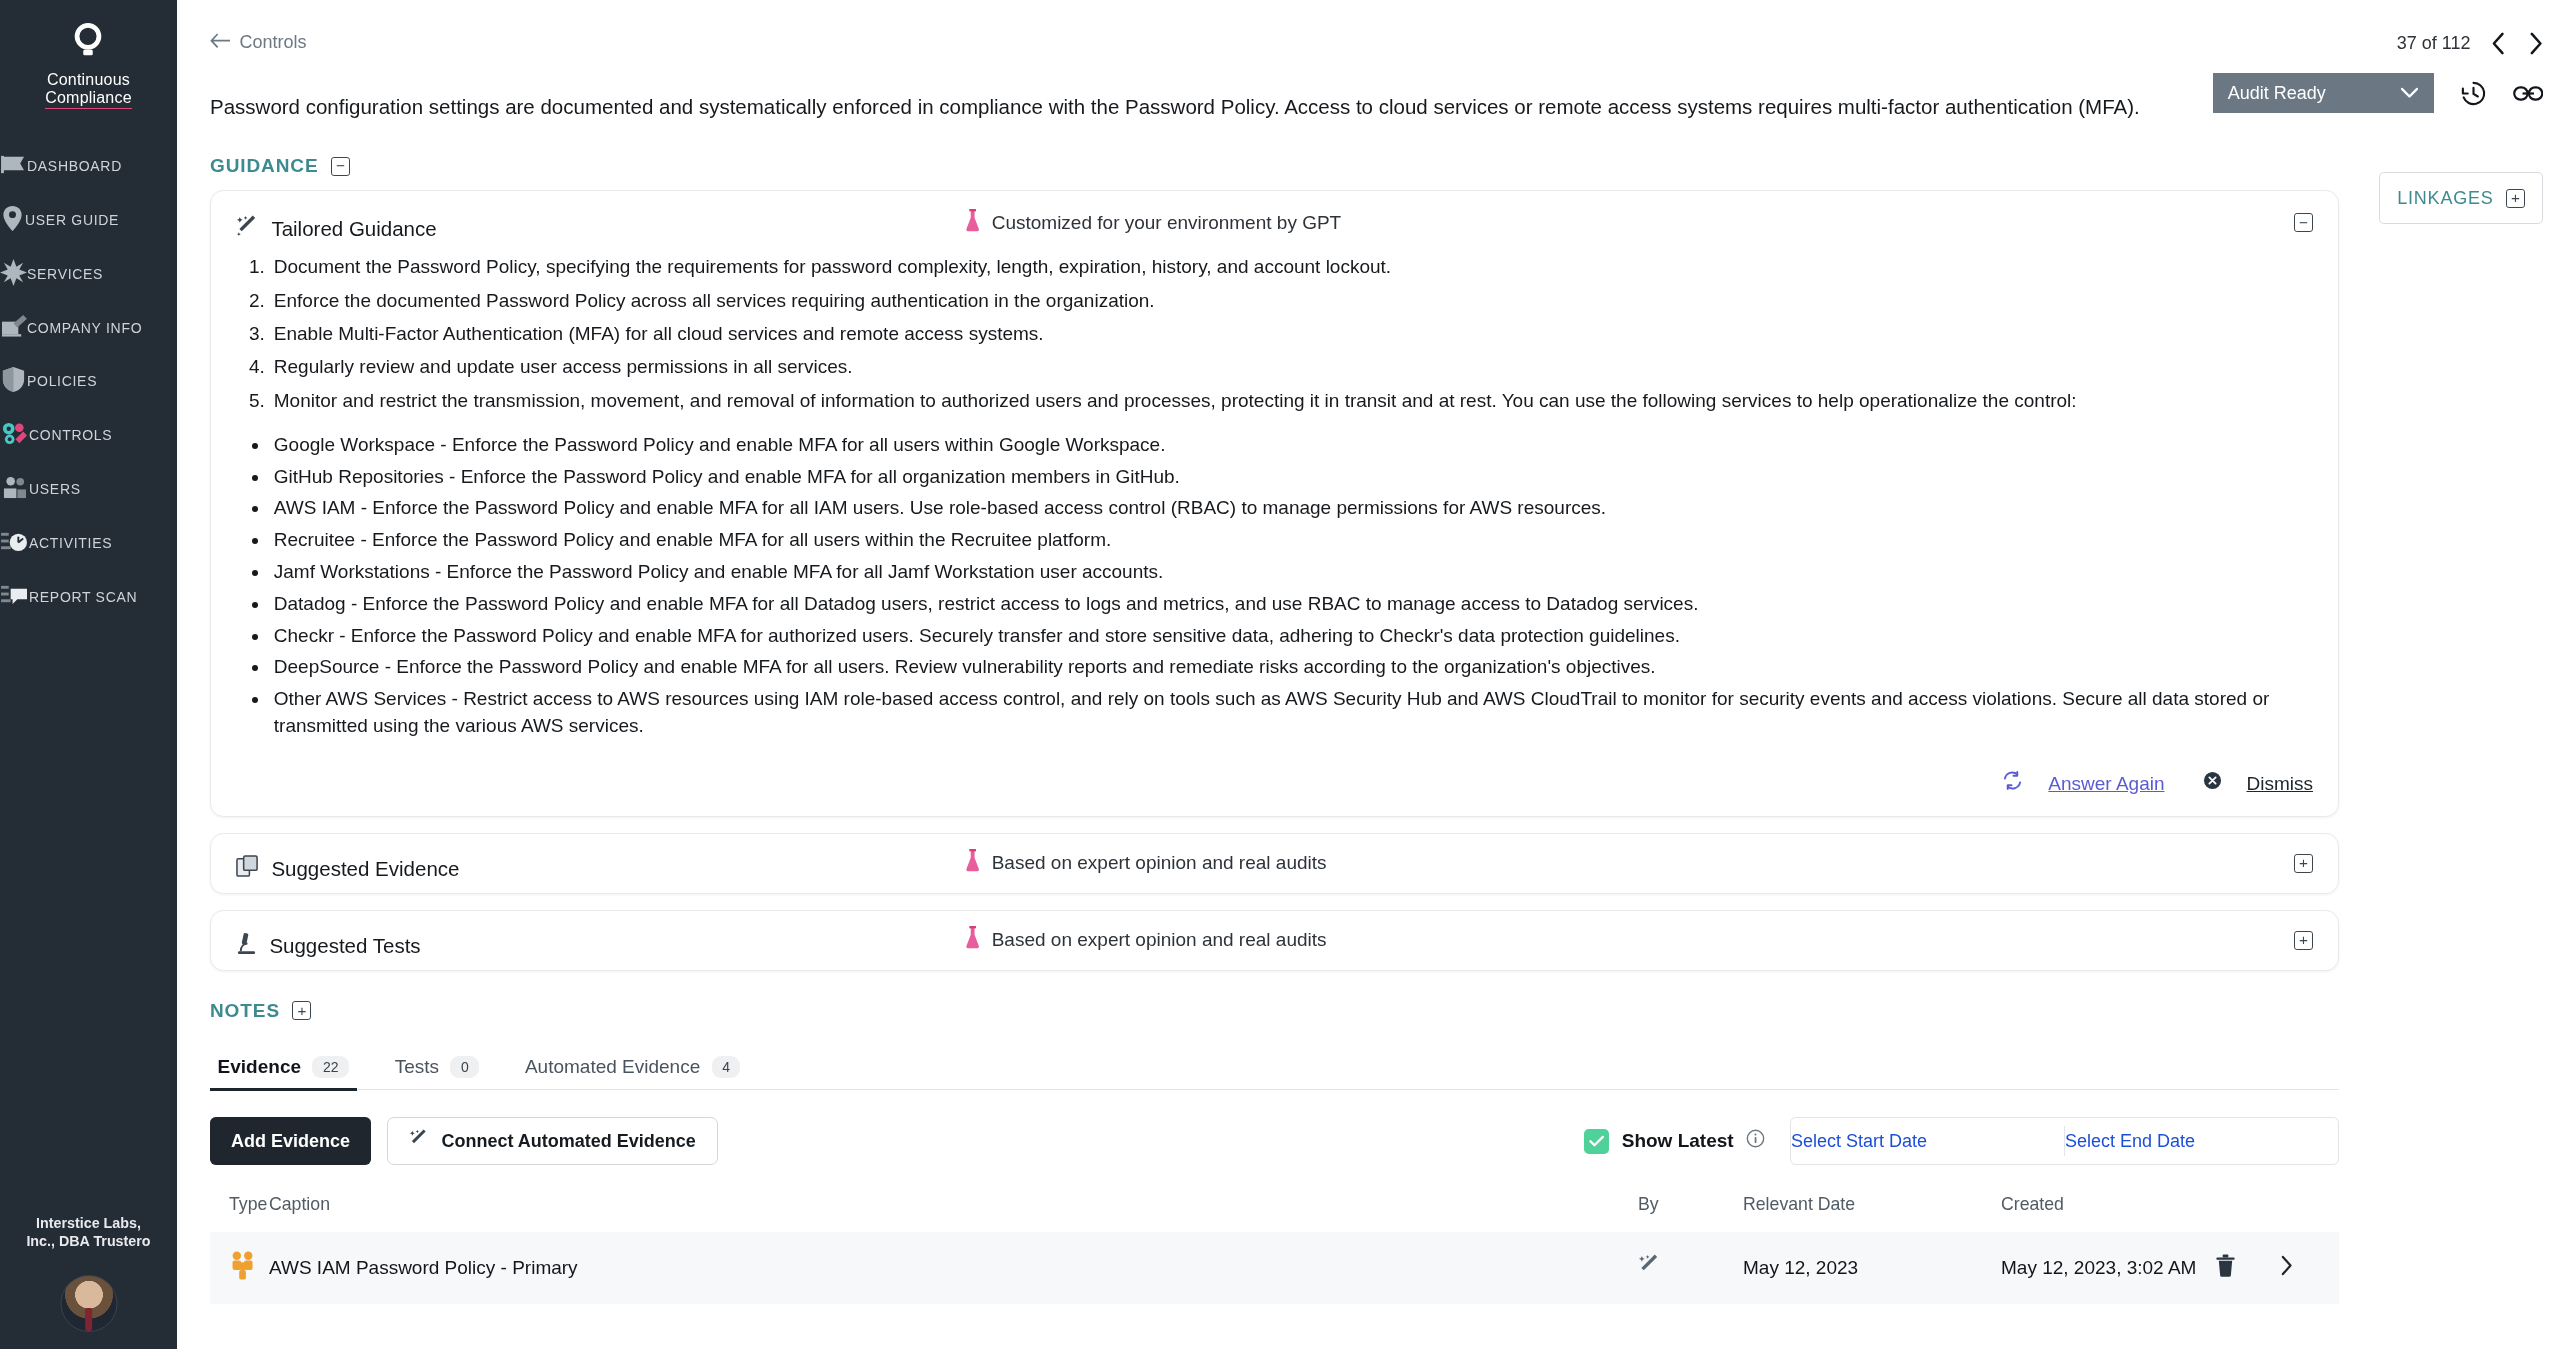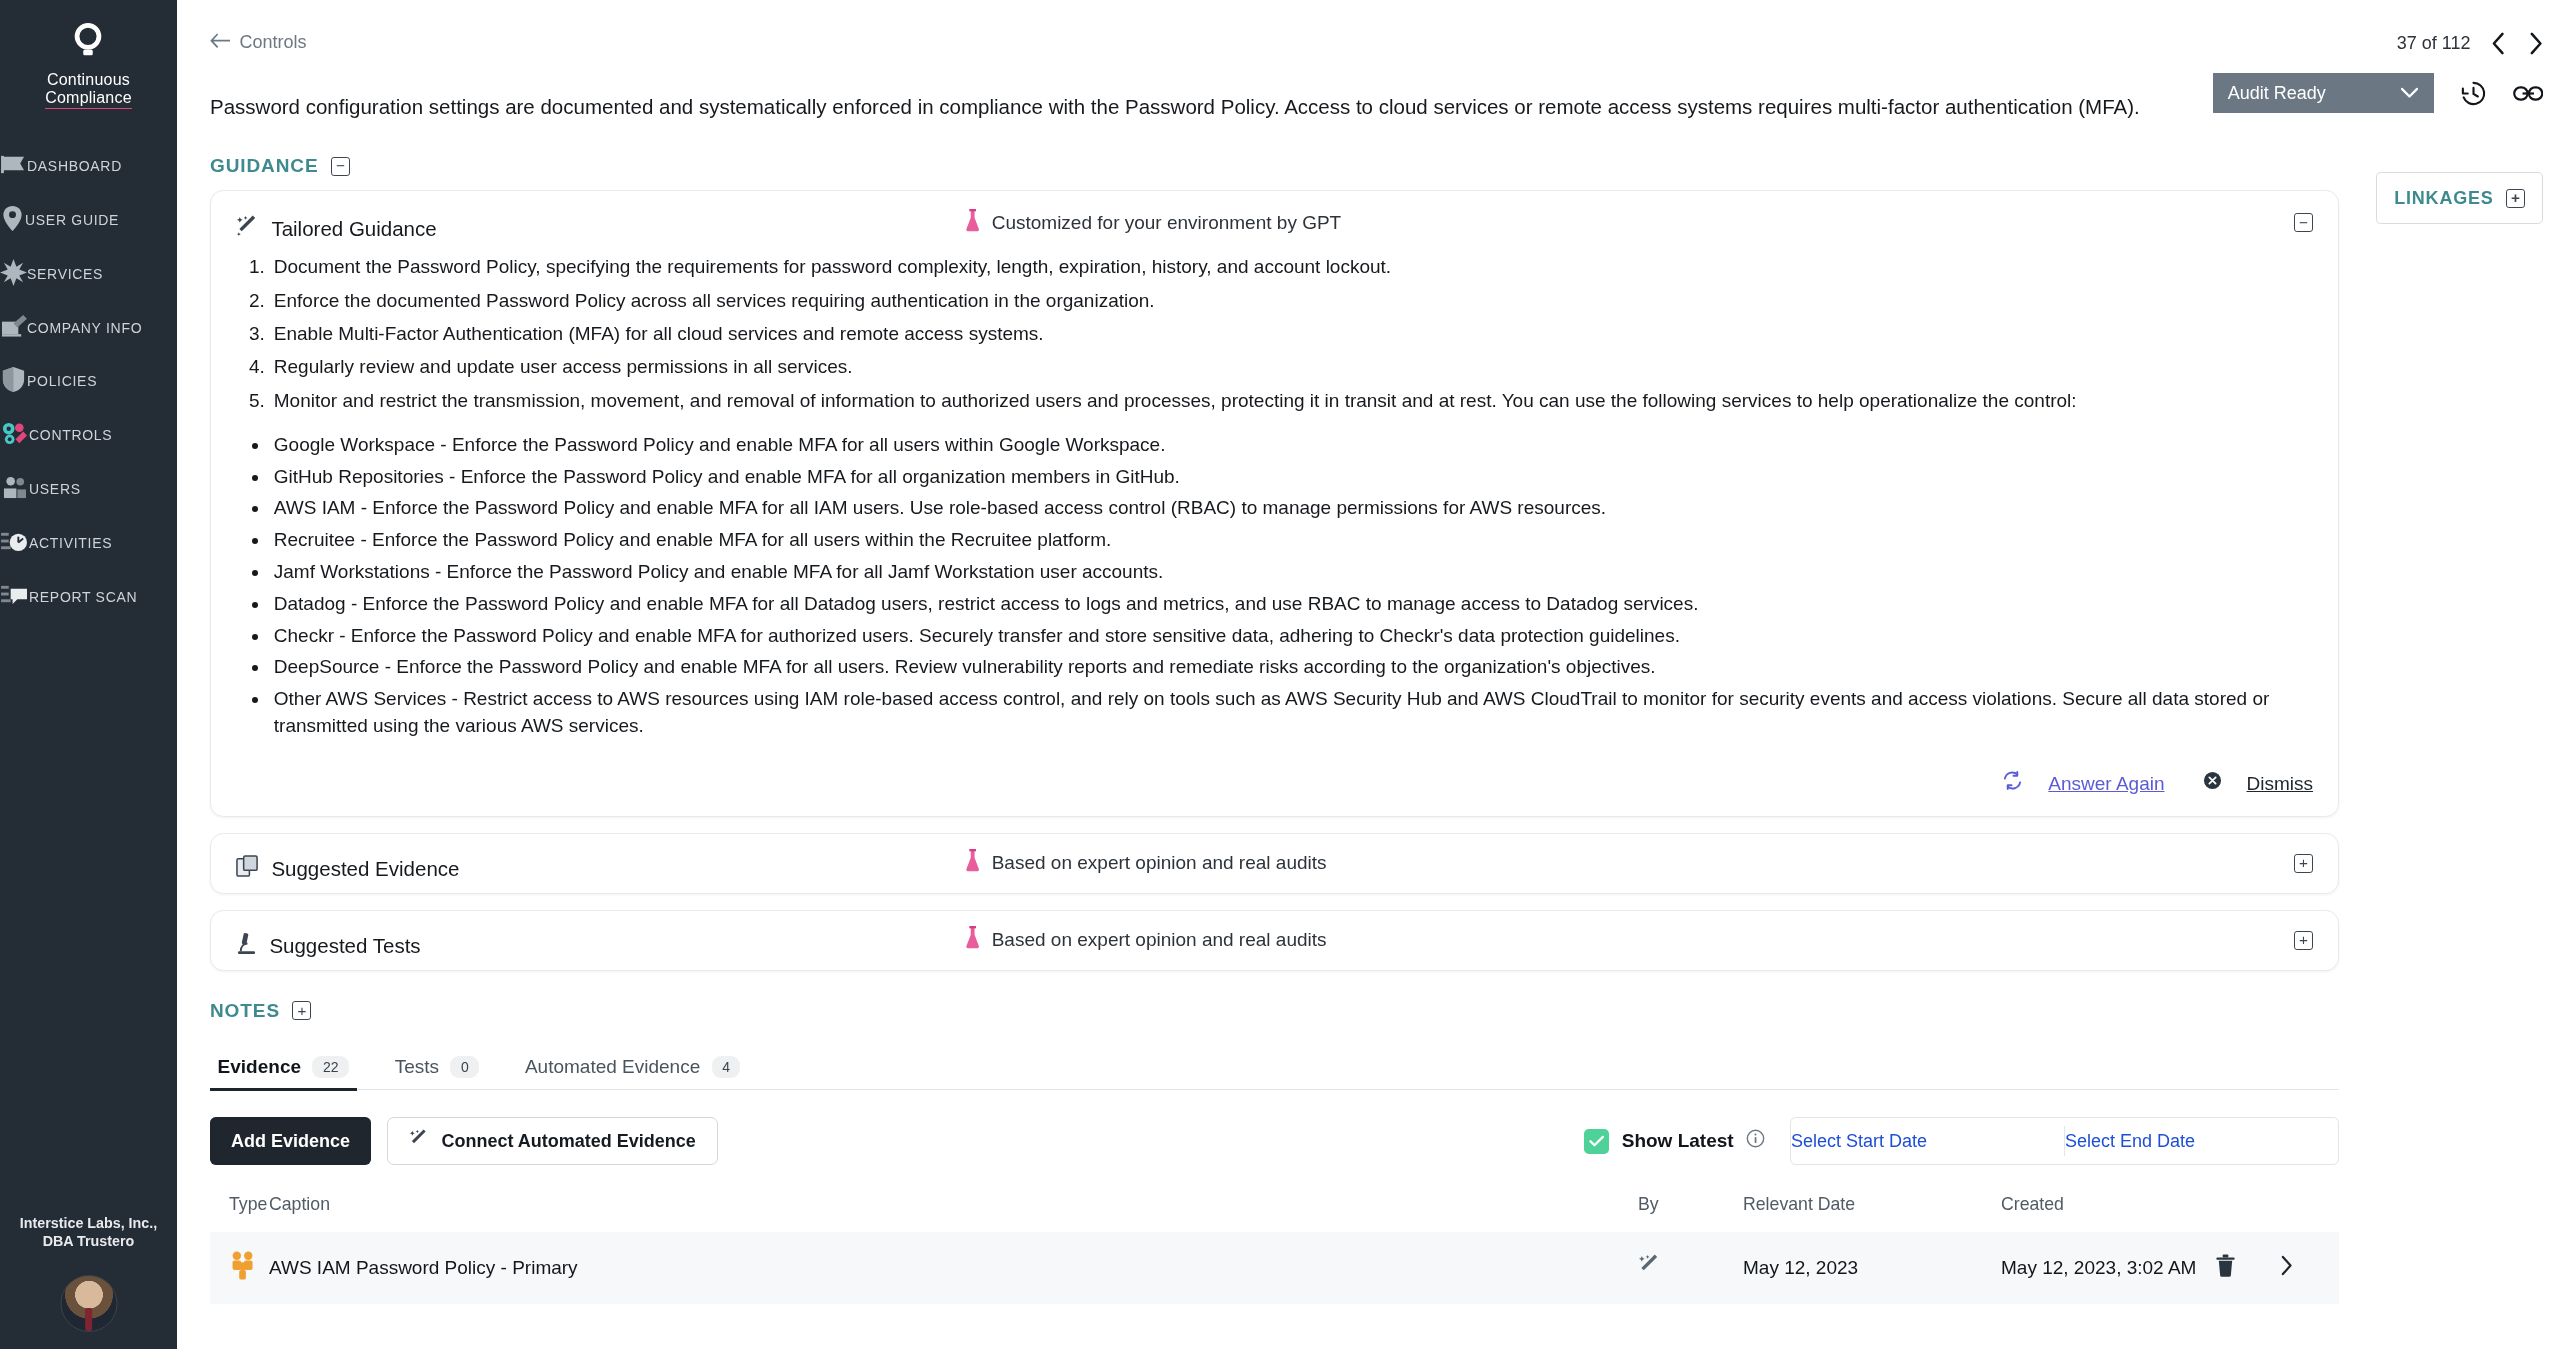--- a/index.html
+++ b/index.html
@@ -32,21 +32,21 @@
     display: flex; flex-direction: row; align-items: center;
     cursor: pointer; text-decoration: none;
   }
   .nav-icon { height: 29px; display: flex; align-items: center; justify-content: center; }
   .nav-label {
     color: #cfd4d9; font-size: 14px; letter-spacing: 0.7px;
     text-align: center; line-height: 15.3px; margin-top: 4.8px; text-transform: uppercase;
   }
   .org-name {
     position: absolute; bottom: 99px; width: 177px; text-align: center;
-    color: #e8eaed; font-size: 14.3px; line-height: 18px; font-weight: bold; padding: 0 5px;
+    color: #e8eaed; font-size: 14.3px; line-height: 18px; font-weight: bold; padding: 0 21px;
   }
   .avatar {
     position: absolute; bottom: 17px; left: 50%; transform: translateX(-50%);
     width: 57px; height: 57px; border-radius: 50%;
     background: radial-gradient(circle at 50% 34%, #d8b99c 0 30%, #6a513c 31% 52%, #1e2732 53% 100%);
     border: 1.9px solid #3a434d; overflow: hidden;
   }
   .avatar::after {
     content:""; position:absolute; left:50%; top:58%; transform:translateX(-50%);
     width:6.7px; height:23px; background:#7f2430; border-radius:1.9px;
@@ -80,21 +80,20 @@
   .description {
     margin: 38px 0 0 33px; width: 2113px;
     font-size: 20.5px; line-height: 32px; color: #16191d;
   }
 
   .linkages-btn {
     position: absolute; top: 172px; right: 33px;
     border: 1px solid #d7dbdf; border-radius: 4.8px; background: #fff;
     height: 52px; padding: 0 17px; display: flex; align-items: center; gap: 12.4px;
     cursor: pointer;
-    font-weight: bold;
   }
   .linkages-btn span.lbl { color: #3d8a8f; font-size: 18px; letter-spacing: 0.8px; }
 
   .section-head {
     margin: 32px 0 0 33px; display: flex; align-items: center; gap: 12.4px;
   }
   .section-head .lbl { color: #3d8a8f; font-size: 19px; letter-spacing: 0.9px; font-weight: bold; }
 
   .box-toggle {
     width: 19px; height: 19px; border: 1.5px solid #3c4650; border-radius: 2.9px;

